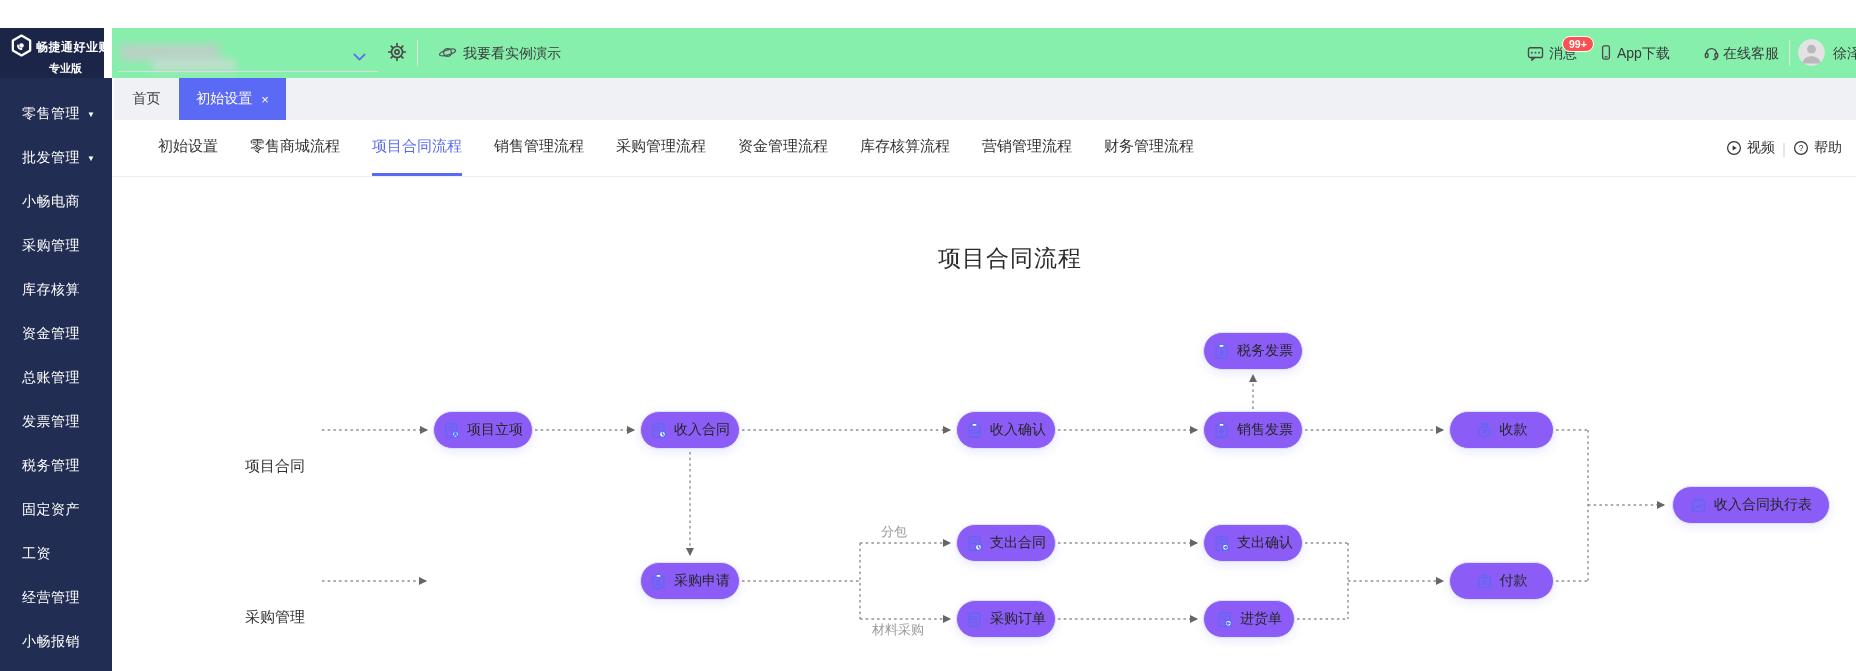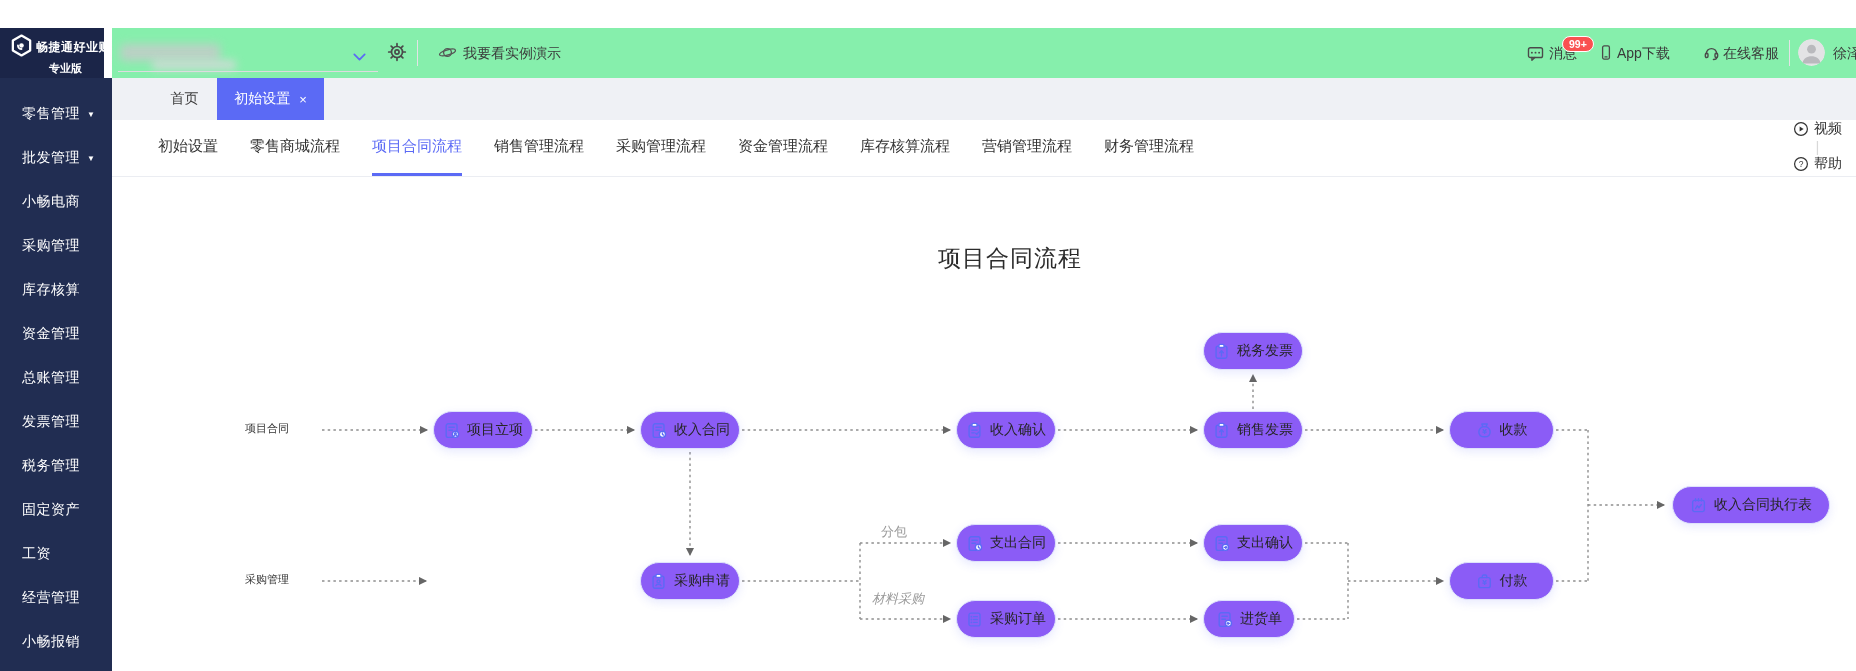--- a/index.html
+++ b/index.html
@@ -26,44 +26,44 @@
   .blur1{left:8px;top:16px;width:100px;height:17px;background:#c9c9cc;filter:blur(5px);opacity:.8;border-radius:3px;}
   .blur2{left:40px;top:32px;width:84px;height:10px;background:#d9d9dc;filter:blur(4px);opacity:.8;border-radius:3px;}
   .sel-underline{left:6px;top:43px;width:260px;border-bottom:1px solid #dcdcdf;height:0;}
   .vdiv{top:12px;height:26px;border-left:1px solid #e3e3e6;width:0;}
   .tb-text{font-size:14px;color:#3a3a3a;top:17px;white-space:nowrap;}
   .badge{position:absolute;background:#fa5151;color:#fff;font-size:10.5px;font-weight:bold;
          padding:1px 6px;border-radius:9px;border:1px solid #fff;line-height:12px;}
   .avatar-wrap{position:absolute;width:27px;height:27px;border-radius:50%;overflow:hidden;}
 
   
-  .window-tabs{position:absolute;left:104px;top:78px;right:0;height:42px;background:#eff1f5;display:flex;z-index:2;padding-left:48px;}
+  .window-tabs{position:absolute;left:114px;top:78px;right:0;height:42px;background:#eff1f5;display:flex;z-index:2;}
   .wtab{min-width:65px;box-sizing:border-box;padding:0 14px;display:flex;align-items:center;justify-content:center;font-size:14px;color:#3c3c3c;cursor:pointer;gap:9px;}
   .wtab.active{background:#5b6af5;color:#fff;min-width:107px;}
   .wtab .close{font-size:13px;line-height:1;}
 
   
   .content{position:absolute;left:112px;top:120px;right:0;bottom:0;background:#fff;z-index:1;}
   .flow-tabs{position:absolute;left:0;top:0;right:0;height:57px;border-bottom:1px solid #ebedf2;
              display:flex;align-items:stretch;padding:0 14px 0 46px;box-sizing:border-box;}
   .ftab{font-size:15px;color:#333;margin-right:32px;display:flex;align-items:center;border-bottom:3px solid transparent;box-sizing:border-box;cursor:pointer;white-space:nowrap;}
   .ftab.active{color:#5b6af5;border-bottom-color:#5b6af5;}
-  .flow-actions{margin-left:auto;display:flex;align-items:center;font-size:14px;color:#333;flex-direction:column;}
+  .flow-actions{margin-left:auto;display:flex;align-items:center;font-size:14px;color:#333;}
   .flow-actions .act{display:flex;align-items:center;gap:5px;cursor:pointer;}
   .flow-actions .sep{color:#d8d8d8;margin:0 7px;font-size:15px;}
 
   
   .diagram-layer{position:absolute;inset:0;z-index:2;pointer-events:none;}
   .dg-title{position:absolute;left:560px;top:228px;width:900px;text-align:center;font-size:23px;font-weight:500;color:#2b2b2b;letter-spacing:1px;}
   svg.edges{position:absolute;left:0;top:0;width:1856px;height:671px;}
   .edge{stroke:#8f8f8f;stroke-width:1.4;fill:none;stroke-dasharray:2.5 3.2;}
   .node{position:absolute;height:38px;background:#8b5cf6;border:1px solid #dfe2fb;border-radius:19px;
         box-shadow:0 3px 10px rgba(91,106,245,.14);display:flex;align-items:center;justify-content:center;
         gap:7px;font-size:14px;font-weight:500;color:#262626;box-sizing:border-box;pointer-events:auto;cursor:pointer;white-space:nowrap;}
-  .lane-label{position:absolute;font-size:11px;font-weight:500;color:#333;white-space:nowrap;}
+  .lane-label{position:absolute;font-size:15px;font-weight:500;color:#333;white-space:nowrap;margin-top:36px;}
   .branch-label{position:absolute;font-size:13px;color:#9a9a9a;white-space:nowrap;}
 </style>
 </head>
 <body>
 
 <div class="app">
 
   <div class="top-strip"></div>
 
   <div class="logo-block">
@@ -265,21 +265,21 @@
         <path class="edge" d="M1348,581 L1443,581" marker-end="url(#arr)"></path>
         <path class="edge" d="M1556,430 L1588,430"></path>
         <path class="edge" d="M1588,430 L1588,581"></path>
         <path class="edge" d="M1556,581 L1588,581"></path>
         <path class="edge" d="M1588,505 L1664,505" marker-end="url(#arr)"></path>
       </svg>
     <h1 class="dg-title">项目合同流程</h1>
   <div class="lane-label" style="left: 245px; top: 421px;">项目合同</div>
       <div class="lane-label" style="left: 245px; top: 572px;">采购管理</div>
       <div class="branch-label" style="left: 881px; top: 523px;">分包</div>
-      <div class="branch-label" style="left: 872px; top: 590px; font-style: italic;">材料采购</div>
+      <div class="branch-label" style="left: 872px; top: 621px;">材料采购</div>
       <div class="node" style="left: 433px; top: 411px; width: 100px;">
         <svg width="17" height="17" viewBox="0 0 16 16">
           <rect x="3" y="1.7" width="10.2" height="12.8" rx="1.8" stroke="#5b6af5" stroke-width="1.3" fill="none" stroke-linecap="round" stroke-linejoin="round"></rect>
           <path d="M5.6 5h5" stroke="#5b6af5" stroke-width="1.3" fill="none" stroke-linecap="round" stroke-linejoin="round"></path>
           <path d="M5.6 7.8h3.2" stroke="#5b6af5" stroke-width="1.3" fill="none" stroke-linecap="round" stroke-linejoin="round"></path>
           <circle cx="11.7" cy="11.6" r="2.9" fill="#fff" stroke="#5b6af5" stroke-width="1.3" stroke-linecap="round" stroke-linejoin="round"></circle>
           <circle cx="11.7" cy="10.9" r=".8" stroke="#5b6af5" stroke-width="1.3" fill="none" stroke-linecap="round" stroke-linejoin="round"></circle>
           <path d="M10.3 12.9c.4-1 2.4-1 2.8 0" stroke="#5b6af5" stroke-width="1.3" fill="none" stroke-linecap="round" stroke-linejoin="round"></path>
         </svg>
         <span>项目立项</span>

